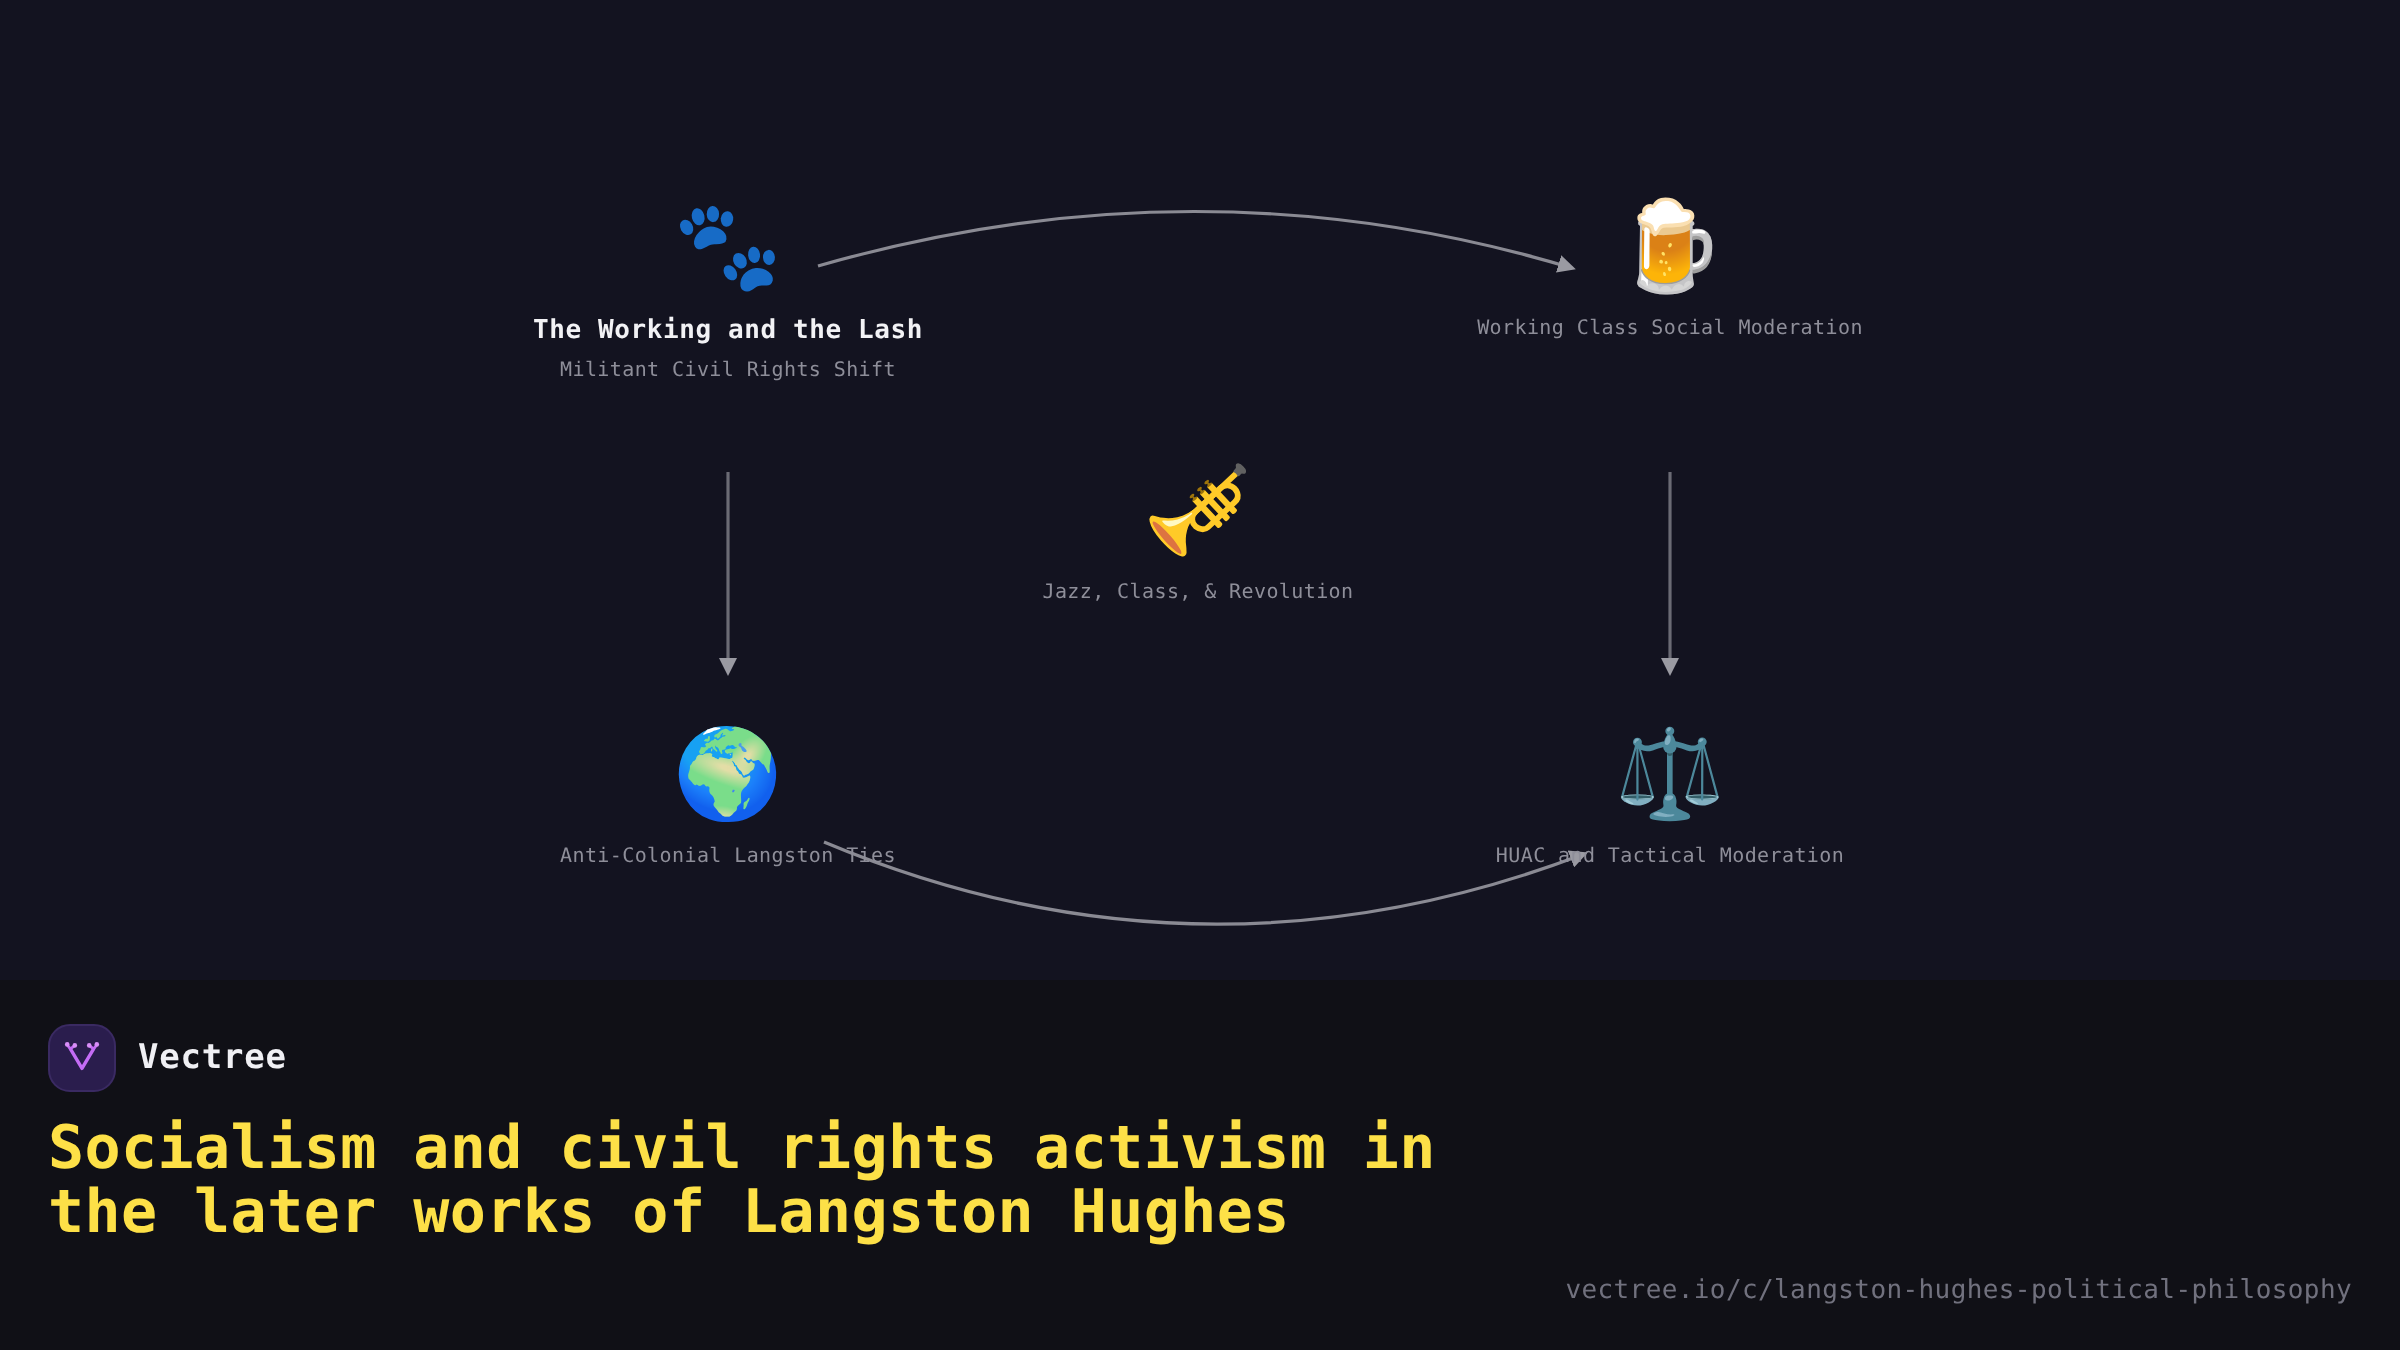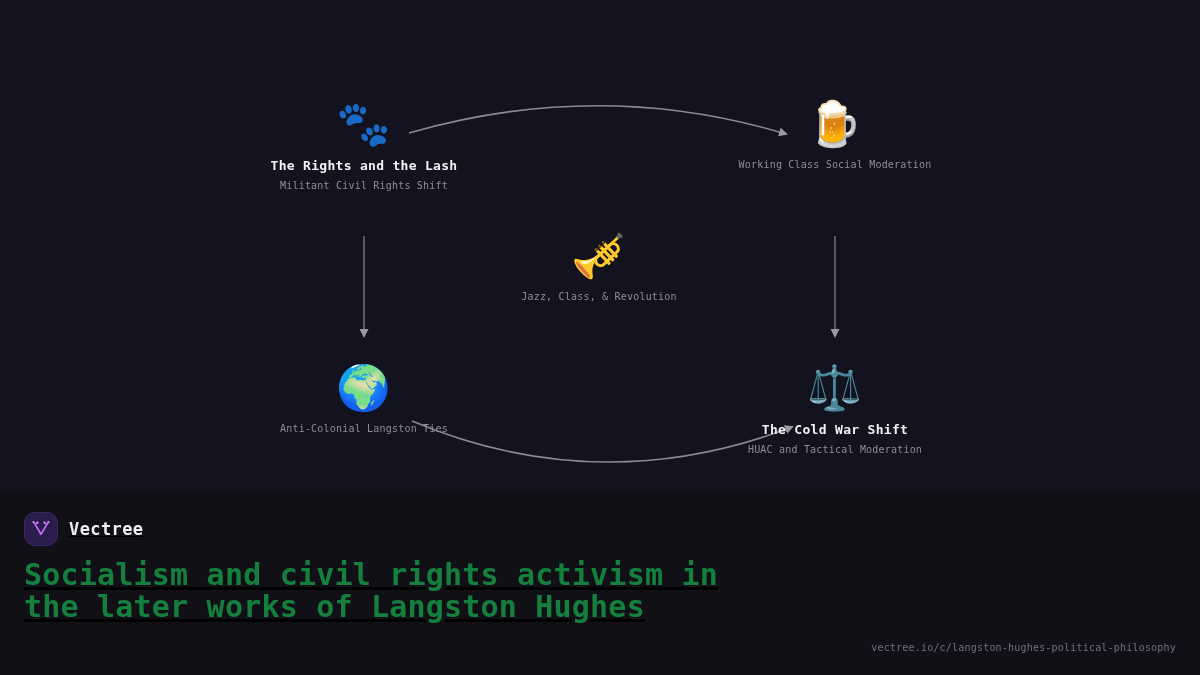--- a/index.html
+++ b/index.html
@@ -65,21 +65,20 @@
     white-space:nowrap;
   }
 
   
   #footer {
     position:absolute;
     left:0; top:490px;
     width:1200px; height:185px;
     background:#101016;
     padding:22px 24px 0 24px;
-    text-decoration:underline;
   }
 
   #brand {
     display:flex;
     align-items:center;
     gap:11px;
     height:34px;
   }
 
   #brand-mark {
@@ -97,30 +96,30 @@
     font-weight:bold;
     color:#f0f0f4;
     letter-spacing:.4px;
   }
 
   #headline {
     margin-top:13px;
     font-size:30px;
     font-weight:bold;
     line-height:32px;
-    color:#15803d;
+    color:#fde047;
     letter-spacing:.2px;
     max-width:700px;
   }
 
   #url {
     position:absolute;
     right:24px;
     bottom:22px;
-    font-size:10px;
+    font-size:13px;
     color:#71717e;
     letter-spacing:.2px;
   }
 </style>
 </head>
 <body>
 
 <div id="stage">
 
   <div id="graph">
@@ -136,42 +135,41 @@
 
       <path d="M364,236 L364,336" fill="none" stroke="#6b6b74" stroke-width="1.6" marker-end="url(#arrowhead)"></path>
 
       <path d="M835,236 L835,336" fill="none" stroke="#6b6b74" stroke-width="1.6" marker-end="url(#arrowhead)"></path>
 
       <path d="M412,421 Q600,500 792,427" fill="none" stroke="#8a8a93" stroke-width="1.6" marker-end="url(#arrowhead)"></path>
     </svg>
 
     <div class="node" style="left:364px; top:96px;">
       <div class="node-emoji">🐾</div>
-      <div class="node-title">The Rights and the Lash</div>
+      <div class="node-title">The Working and the Lash</div>
       <div class="node-sub">Militant Civil Rights Shift</div>
     </div>
 
     <div class="node" style="left:835px; top:96px;">
       <div class="node-emoji">🍺</div>
       <div class="node-sub">Working Class Social Moderation</div>
     </div>
 
     <div class="node" style="left:599px; top:228px;">
       <div class="node-emoji">🎺</div>
       <div class="node-sub">Jazz, Class, &amp; Revolution</div>
     </div>
 
     <div class="node" style="left:364px; top:360px;">
       <div class="node-emoji">🌍</div>
       <div class="node-sub">Anti-Colonial Langston Ties</div>
     </div>
 
     <div class="node" style="left:835px; top:360px;">
       <div class="node-emoji">⚖️</div>
-      <div class="node-title">The Cold War Shift</div>
       <div class="node-sub">HUAC and Tactical Moderation</div>
     </div>
 
   </div>
 
   <div id="footer">
 
     <div id="brand">
       <div id="brand-mark">
         <svg width="20" height="20" viewBox="0 0 20 20">

